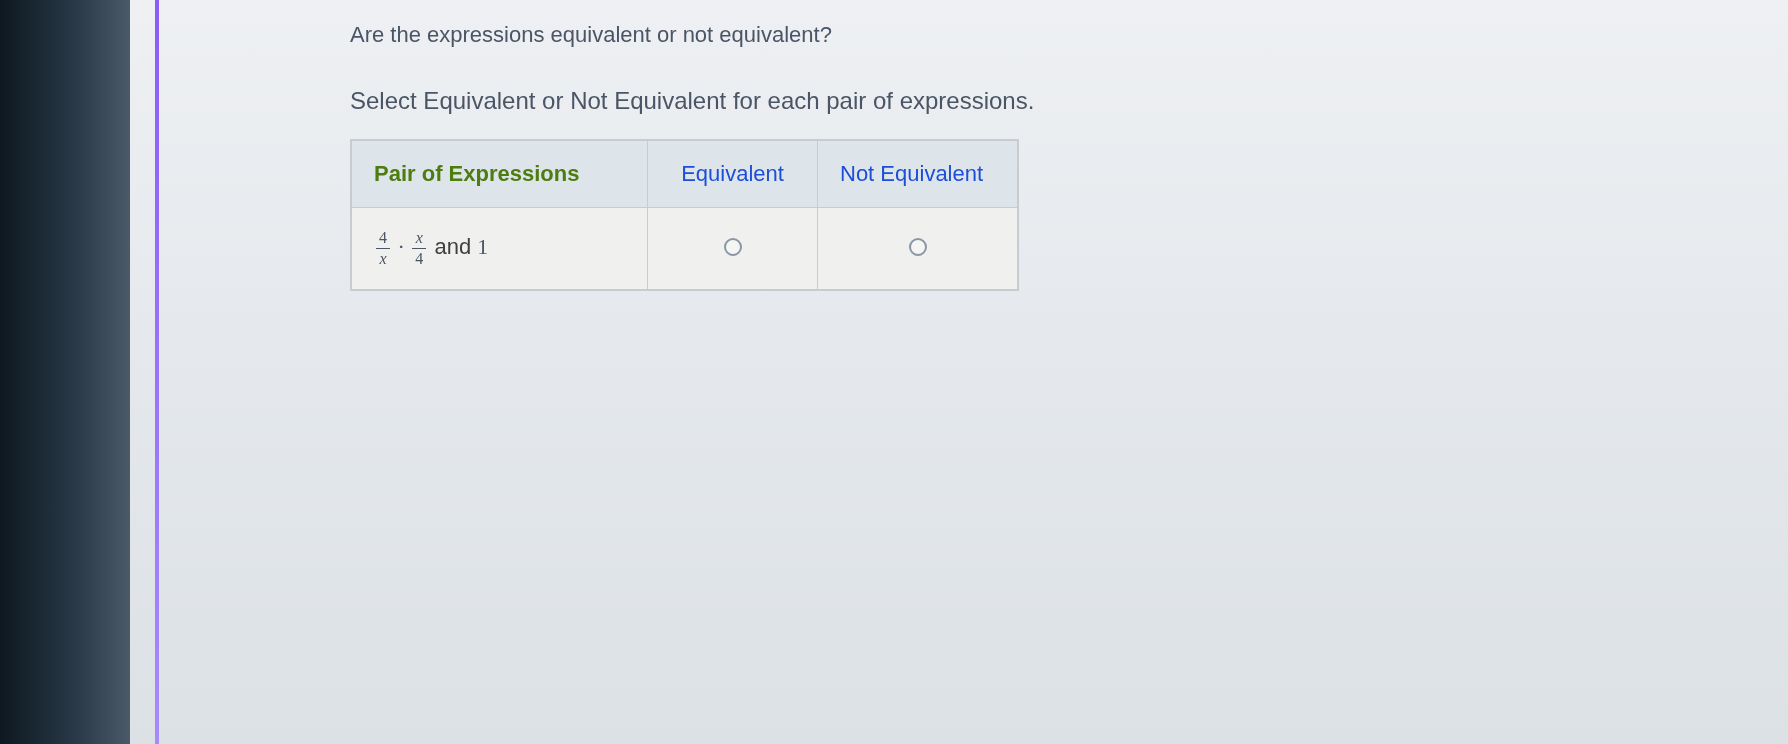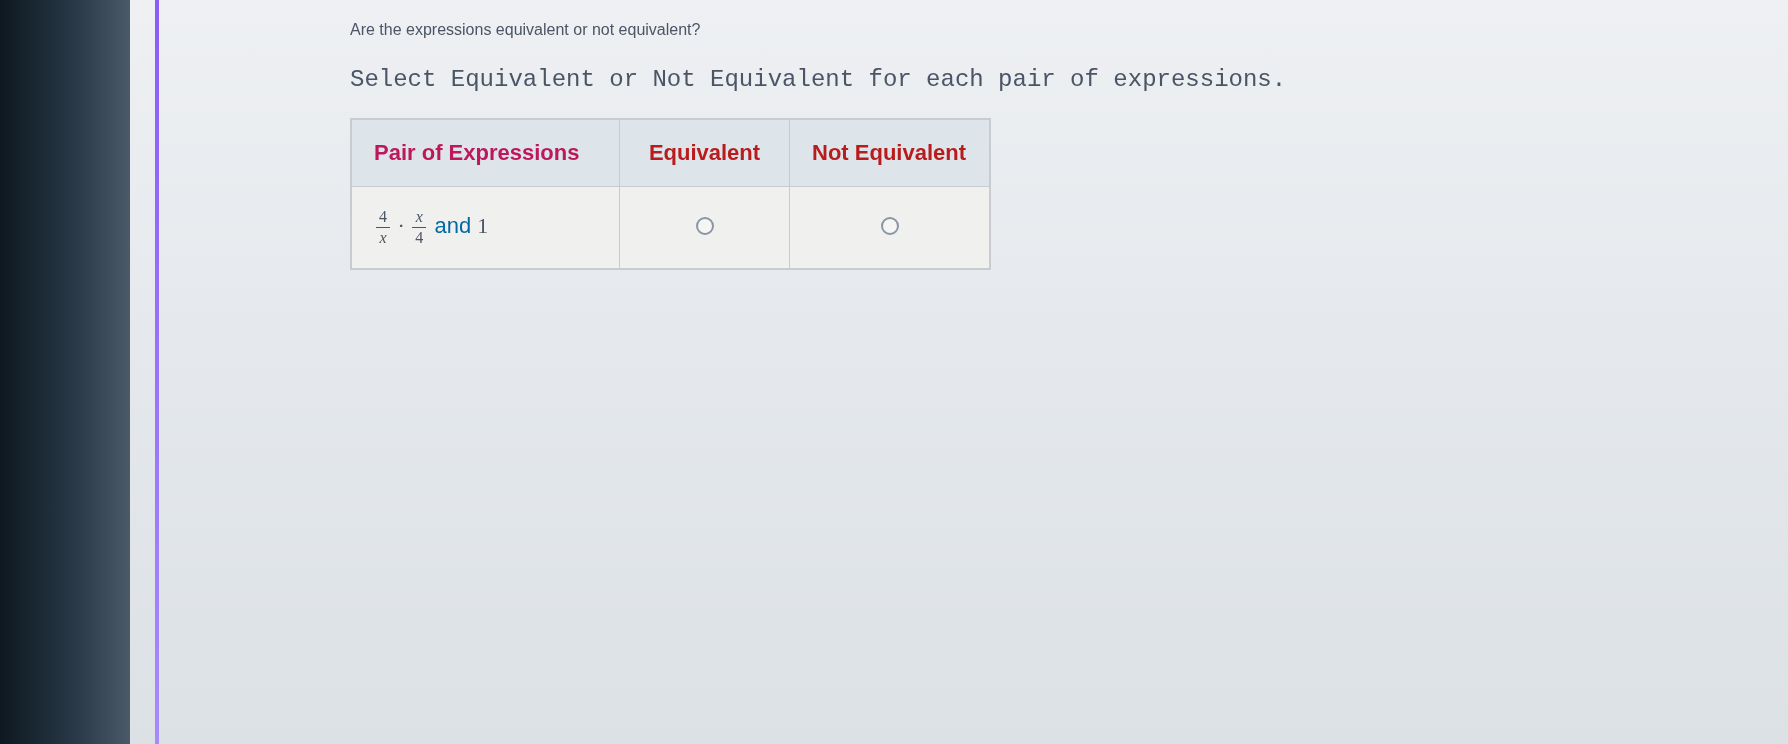--- a/index.html
+++ b/index.html
@@ -43,56 +43,55 @@
       z-index: 3;
     }
     .question-container {
       position: absolute;
       left: 200px;
       top: 0;
       right: 50px;
       padding: 18px 20px;
     }
     .question-text {
-      font-size: 16px;
+      font-size: 22px;
       color: #4a5565;
       line-height: 1.5;
-      margin-bottom: 20px;
+      margin-bottom: 32px;
     }
     .instruction-text {
       font-size: 24px;
       color: #4a5565;
       line-height: 1.5;
       margin-bottom: 20px;
-      font-family: Liberation Mono, monospace;
     }
     .table-container {
       display: inline-block;
       background: #f5f5f3;
       border: 1px solid #c8ccd0;
     }
     table {
       border-collapse: collapse;
     }
     th, td {
       border: 1px solid #c8ccd0;
       text-align: left;
       vertical-align: middle;
     }
     th {
       background: #dde5eb;
       padding: 20px 22px;
       font-size: 22px;
-      color: #b91c1c;
-      font-weight: bold;
+      color: #1d4ed8;
+      font-weight: normal;
     }
     th:first-child {
       font-weight: bold;
-      color: #be185d;
-      width: 268px;
+      color: #4d7c0f;
+      width: 296px;
     }
     th.col-eq {
       width: 170px;
       text-align: center;
     }
     th.col-neq {
       width: 200px;
       text-align: left;
     }
     td {
@@ -117,21 +116,21 @@
       font-style: italic;
       color: #4a5565;
     }
     .math-normal {
       font-family: 'Times New Roman', serif;
       font-style: normal;
     }
     .and-text {
       font-family: Arial, Helvetica, sans-serif;
       font-style: normal;
-      color: #0369a1;
+      color: #404040;
     }
     .frac {
       display: inline-block;
       vertical-align: middle;
       text-align: center;
       font-size: 16px;
       line-height: 1;
       margin: 0 2px;
     }
     .frac .num {

